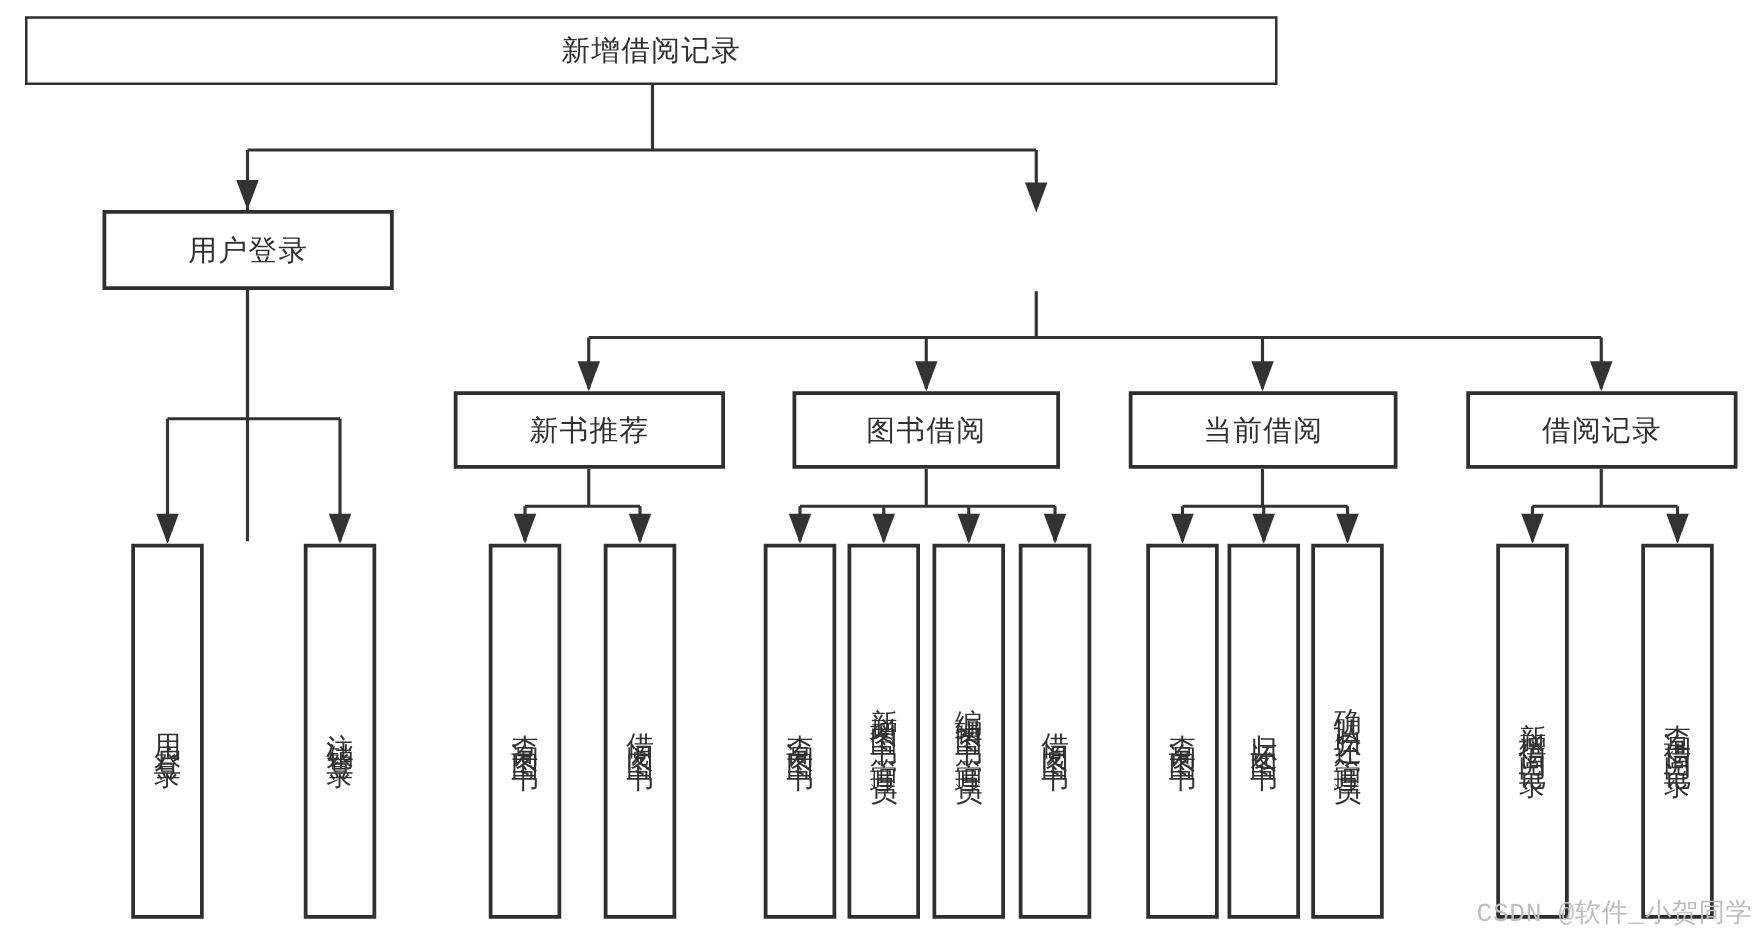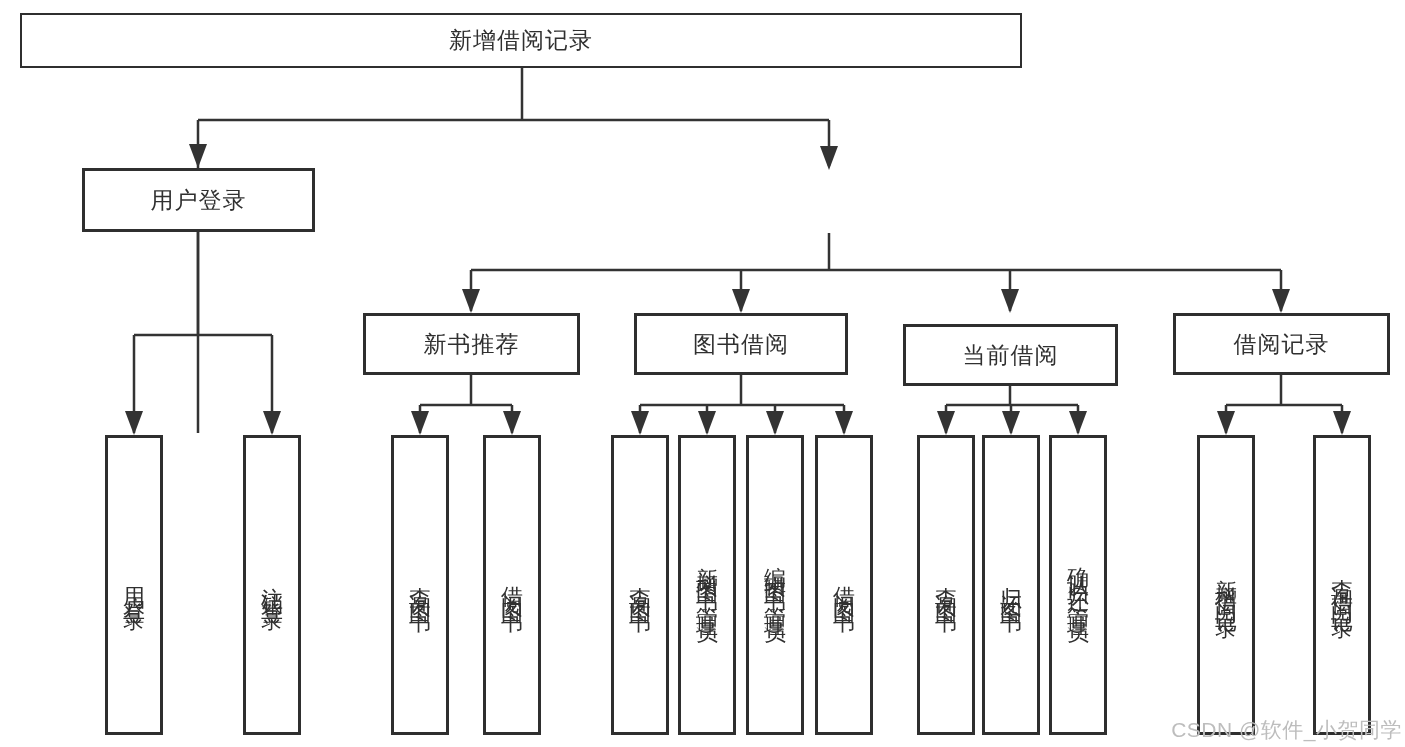--- a/index.html
+++ b/index.html
@@ -9,21 +9,21 @@
   .node{position:absolute;box-sizing:border-box;background:#ffffff;border:3px solid #2f2f2f;
         display:flex;align-items:center;justify-content:center;font-size:23px;
         letter-spacing:1px;z-index:1;}
   .node.root{border-width:2.5px;}
   .leaf{position:absolute;top:435px;width:58px;height:300px;box-sizing:border-box;
         background:#ffffff;border:3px solid #2f2f2f;display:flex;align-items:center;
         justify-content:center;z-index:1;}
   .vtext{writing-mode:vertical-rl;text-orientation:mixed;font-size:22px;
          letter-spacing:8px;line-height:1;white-space:nowrap;}
   .watermark{position:absolute;right:3px;top:716px;font-size:21px;color:#bdbdbd;
-             z-index:2;letter-spacing:0.5px;}
+             z-index:2;letter-spacing:0.5px;font-family:Liberation Mono, monospace;}
 </style>
 </head>
 <body>
 
 <div class="canvas">
 
   <svg class="connectors" width="1405" height="747" viewBox="0 0 1405 747">
     <g stroke="#333333" stroke-width="2.5" fill="none">
 
       <path d="M522,66 V120 M198,120 H829 M198,120 V433 M829,120 V166"></path>
@@ -70,21 +70,21 @@
   <div class="node" style="left:82px;top:168px;width:233px;height:64px;">
     <span>用户登录</span>
   </div>
 
   <div class="node" style="left:634px;top:313px;width:214px;height:62px;">
     <span>图书借阅</span>
   </div>
   <div class="node" style="left:363px;top:313px;width:217px;height:62px;">
     <span>新书推荐</span>
   </div>
-  <div class="node" style="left:903px;top:324px;width:215px;height:62px;">
+  <div class="node" style="left:903px;top:313px;width:215px;height:62px;">
     <span>当前借阅</span>
   </div>
   <div class="node" style="left:1173px;top:313px;width:217px;height:62px;">
     <span>借阅记录</span>
   </div>
 
   <div class="leaf" style="left:105px;">
     <span class="vtext">用户登录</span>
   </div>
   <div class="leaf" style="left:243px;">

